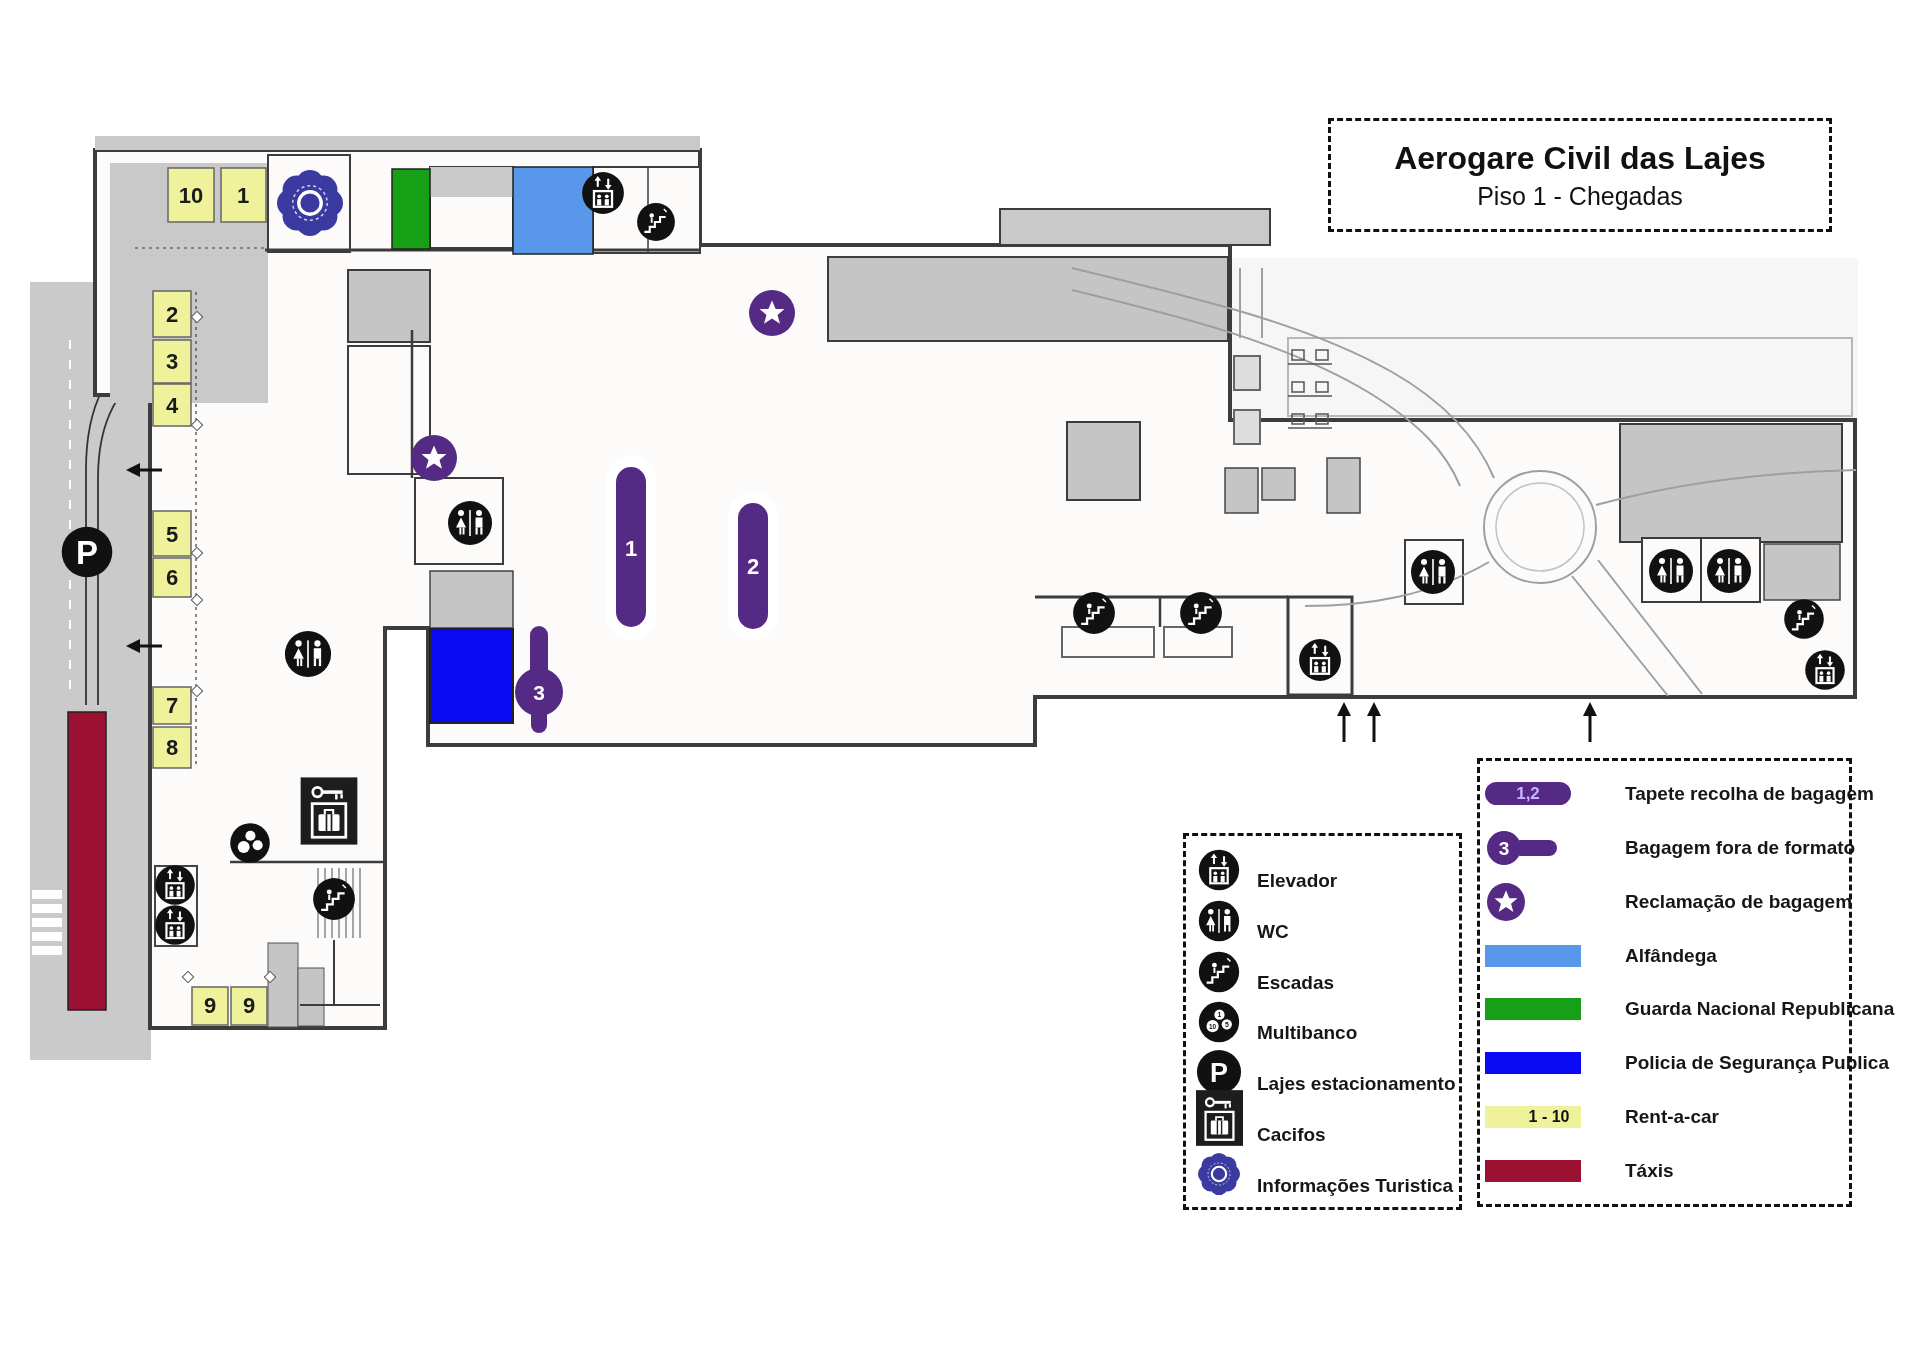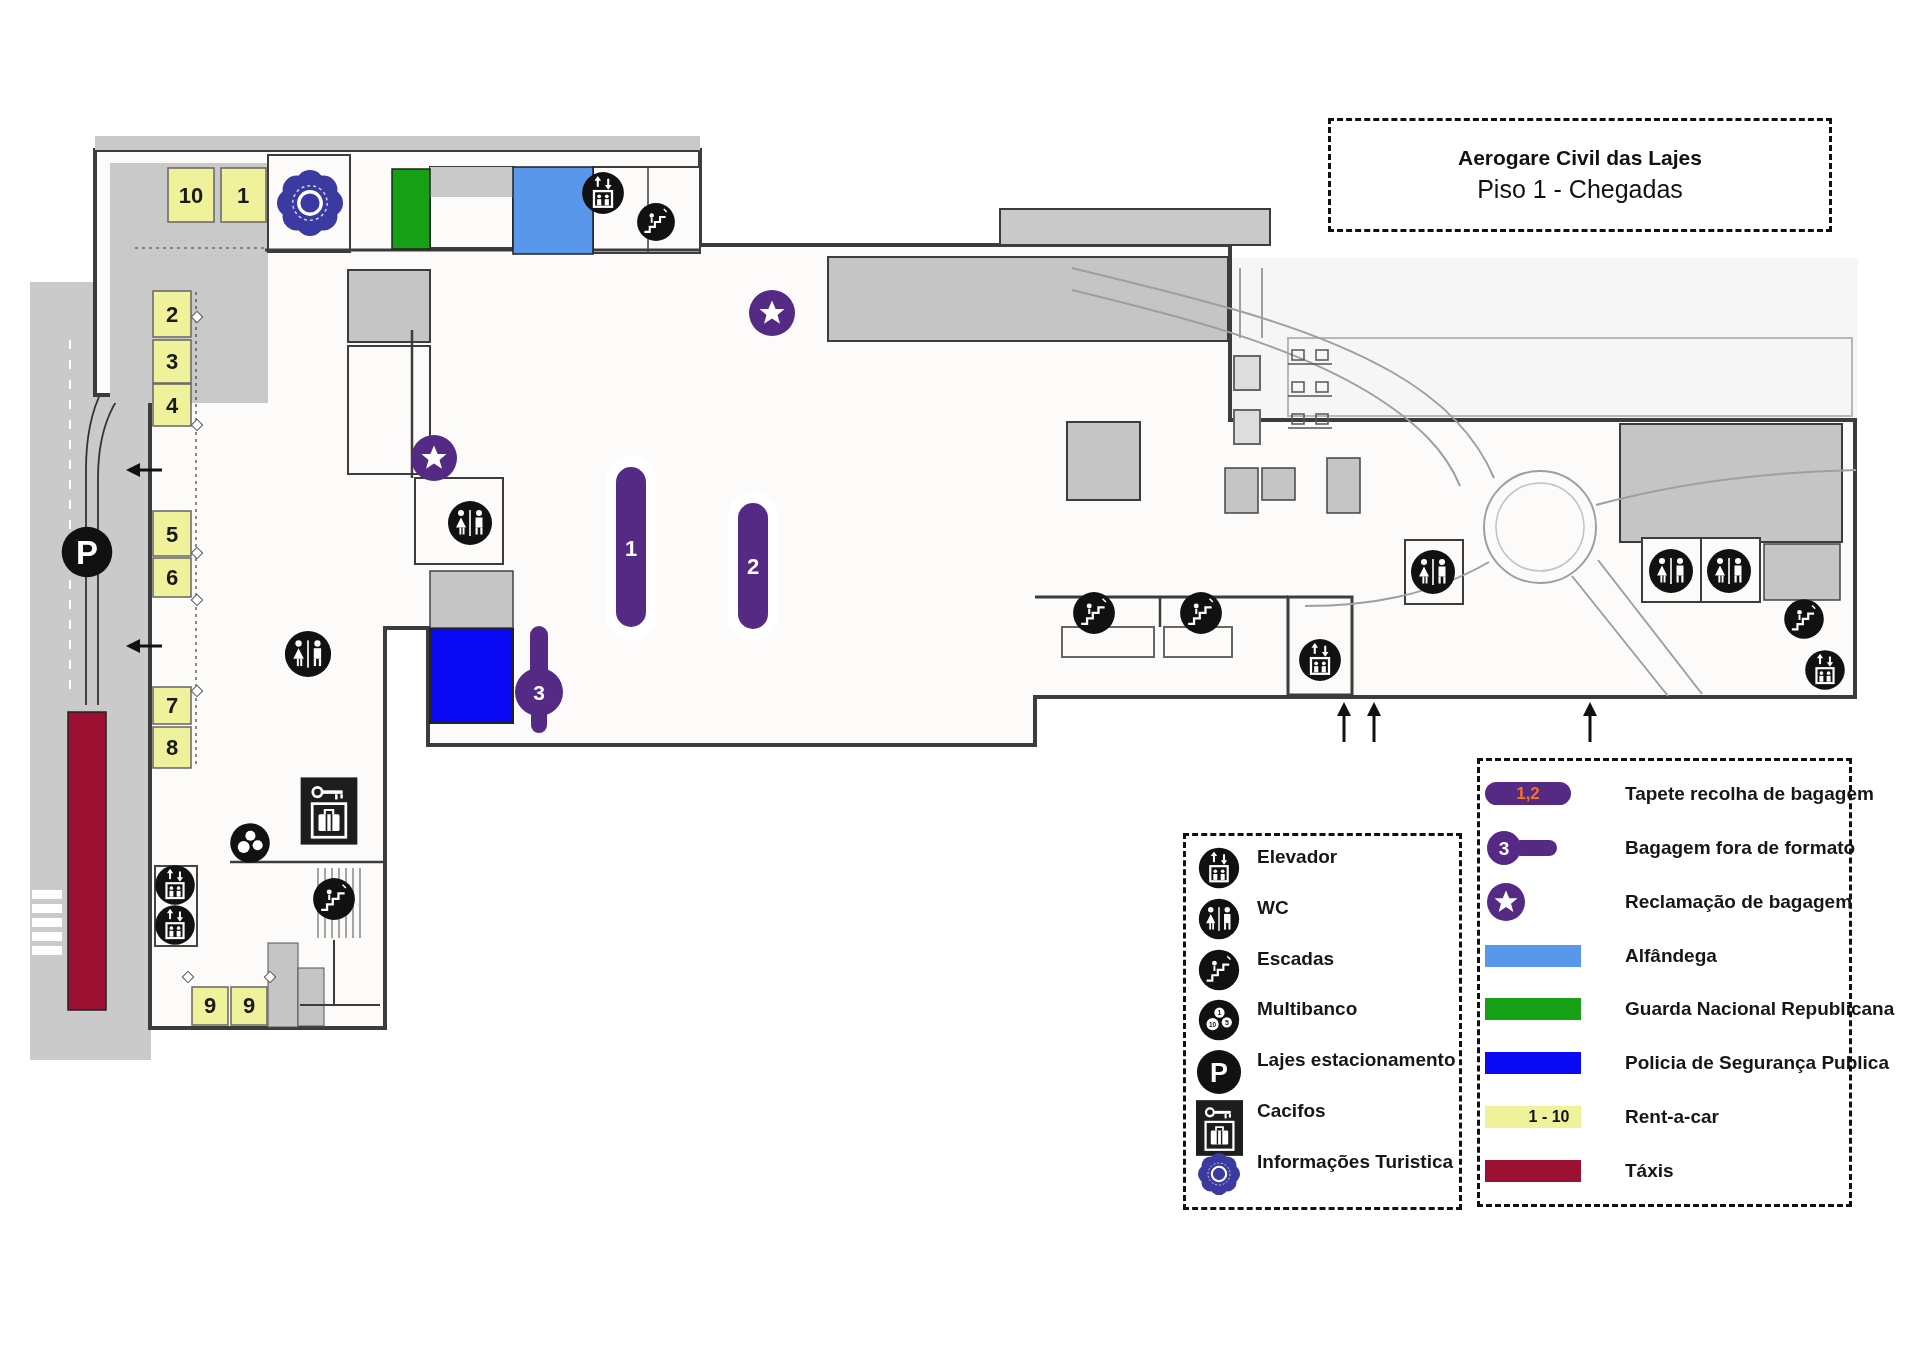--- a/index.html
+++ b/index.html
@@ -2,33 +2,33 @@
 <html><head>
 <meta charset="utf-8">
 <style>
   html,body{margin:0;padding:0;background:#fff;}
   .page{position:relative;width:1920px;height:1358px;background:#ffffff;
         font-family:"Liberation Sans",sans-serif;overflow:hidden;}
   .map-svg{position:absolute;left:0;top:0;width:1920px;height:1358px;}
   .overlay{position:absolute;box-sizing:border-box;background:#fff;}
   .title-box{left:1328px;top:118px;width:504px;height:114px;border:3px dashed #111;
              display:flex;flex-direction:column;align-items:center;justify-content:center;gap:5px;}
-  .title-line1{font-size:21px;font-weight:bold;color:#111;}
+  .title-line1{font-size:32px;font-weight:bold;color:#111;}
   .title-line2{font-size:25px;font-weight:normal;color:#111;}
   .legend1{left:1183px;top:833px;width:279px;height:377px;border:3px dashed #111;
            display:flex;flex-direction:column;justify-content:space-around;padding:8px 0 8px 8px;}
   .legend2{left:1477px;top:758px;width:375px;height:449px;border:3px dashed #111;
            display:flex;flex-direction:column;justify-content:space-around;padding:6px 0;}
-  .lrow{display:flex;align-items:flex-start;gap:13px;height:46px;}
+  .lrow{display:flex;align-items:flex-end;gap:13px;height:46px;}
   .lrow .icon-cell{width:50px;display:flex;align-items:center;justify-content:center;flex:none;}
   .lrow .lbl{font-size:19px;font-weight:bold;color:#161616;white-space:nowrap;}
   .l2row{display:flex;align-items:center;height:47px;padding-left:5px;}
   .l2row .key-cell{width:96px;flex:none;display:flex;align-items:center;}
   .l2row .lbl{font-size:19px;font-weight:bold;color:#161616;white-space:nowrap;margin-left:44px;}
-  .pill{width:86px;height:23px;border-radius:12px;background:#552a85;color:#f97316;
+  .pill{width:86px;height:23px;border-radius:12px;background:#552a85;color:#c4b5fd;
         font-size:17px;font-weight:bold;display:flex;align-items:center;justify-content:center;}
   .swatch{width:66px;height:22px;display:flex;align-items:center;justify-content:center;
           font-size:16px;font-weight:bold;color:#111;padding-left:32px;}
 </style>
 </head>
 <body>
 
 <div class="page">
 
 <svg class="map-svg" viewBox="0 0 1920 1358">

